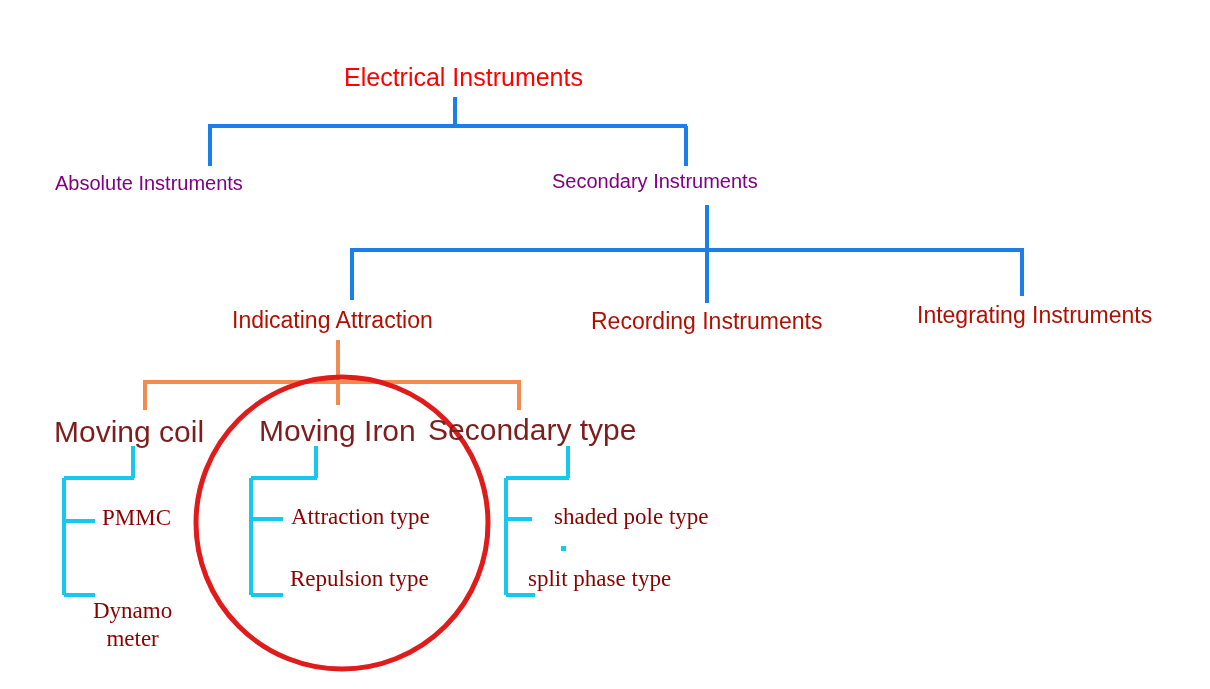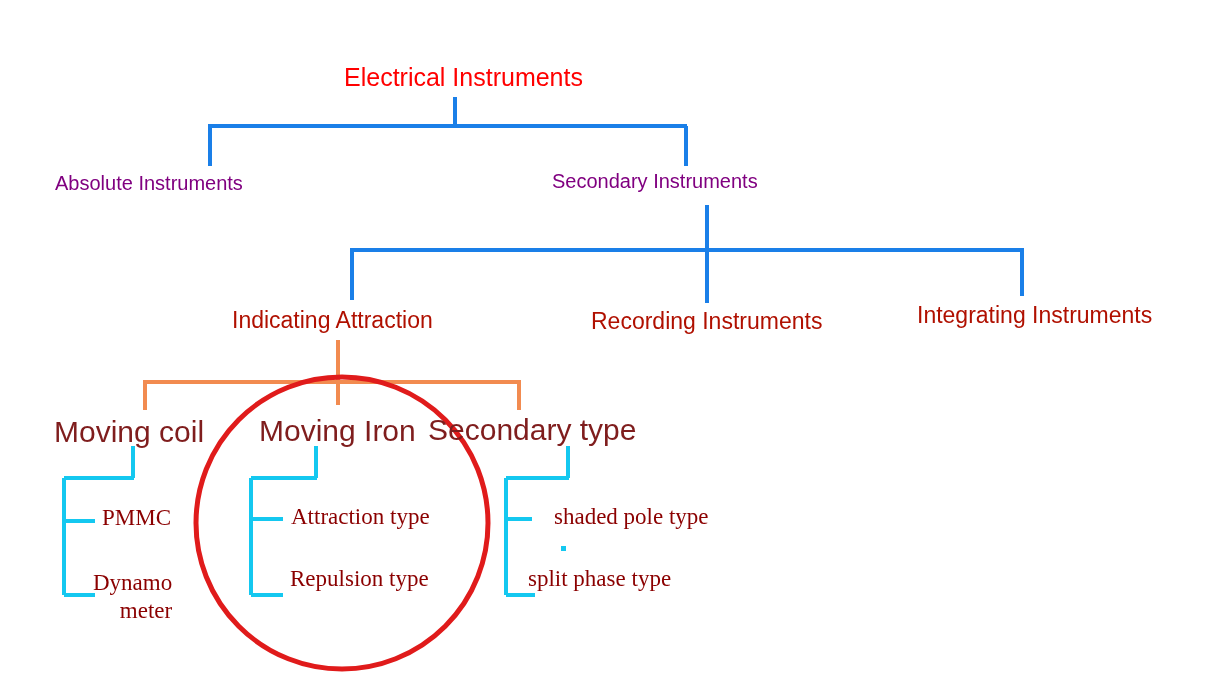--- a/index.html
+++ b/index.html
@@ -43,22 +43,23 @@
   .lvl3 {
     font-size: 30px;
     color: #7f1d1d;
   }
   .leaf {
     font-size: 23px;
     color: #8b0000;
     font-family: Liberation Serif, serif;
   }
   .leaf.two-line {
-    text-align: right;
+    text-align: center;
     line-height: 1.22;
+    margin-top: 28px;
   }
 </style>
 </head>
 <body>
 
 <div id="canvas">
 
   <svg id="wires" viewBox="0 0 1210 689">
 
     <g stroke="#1a7fe8" stroke-width="4" fill="none" stroke-linecap="butt">

